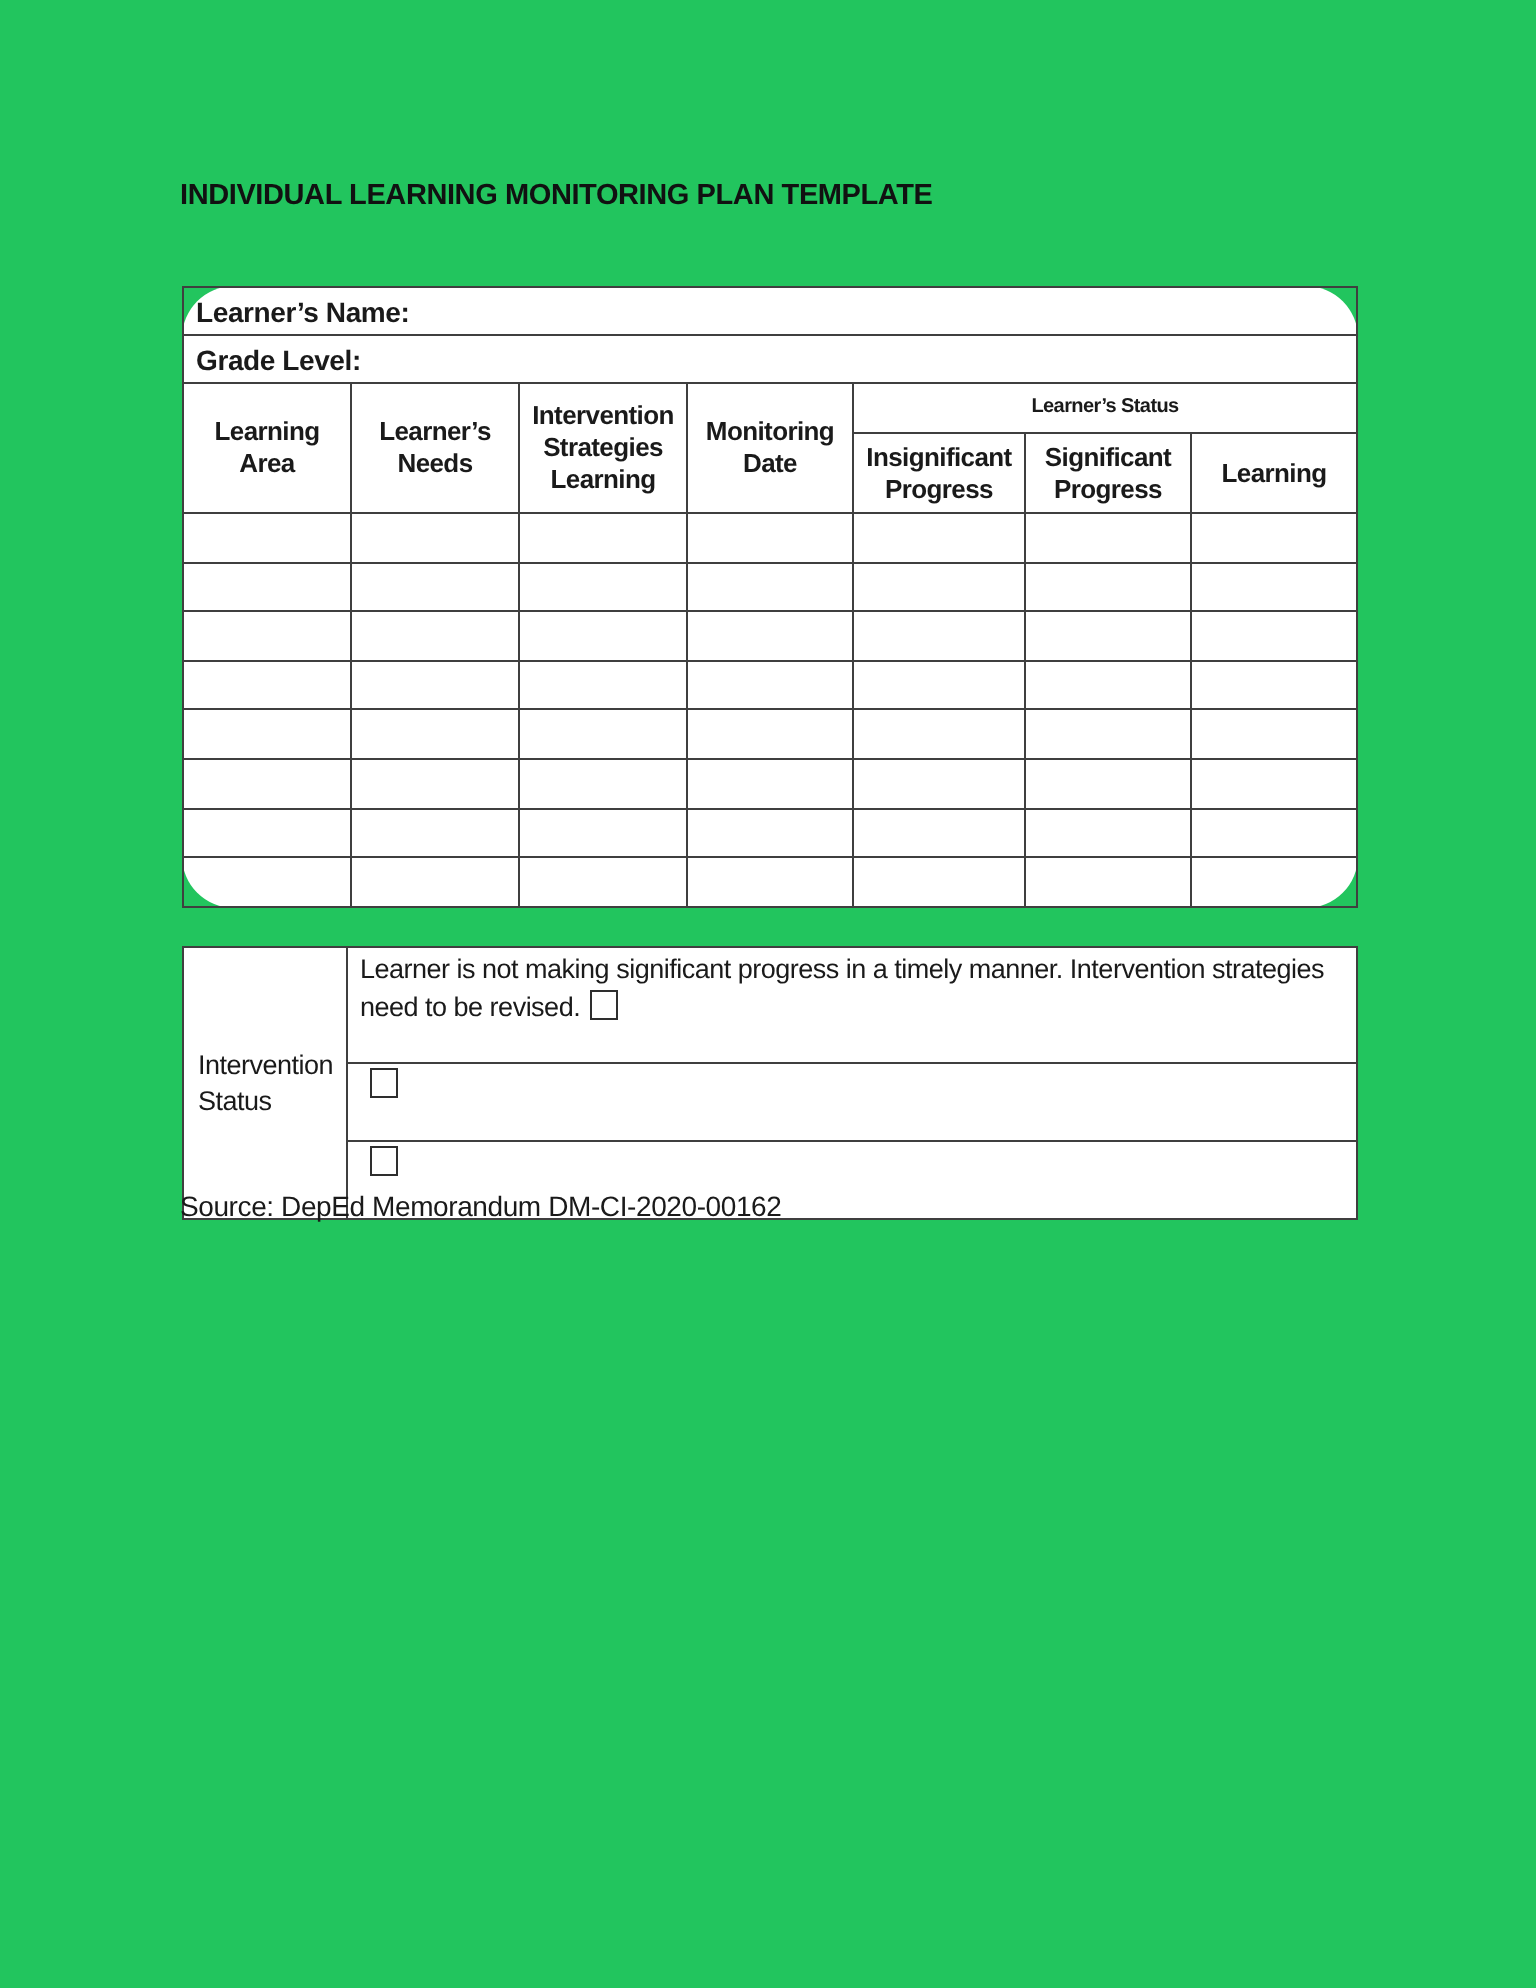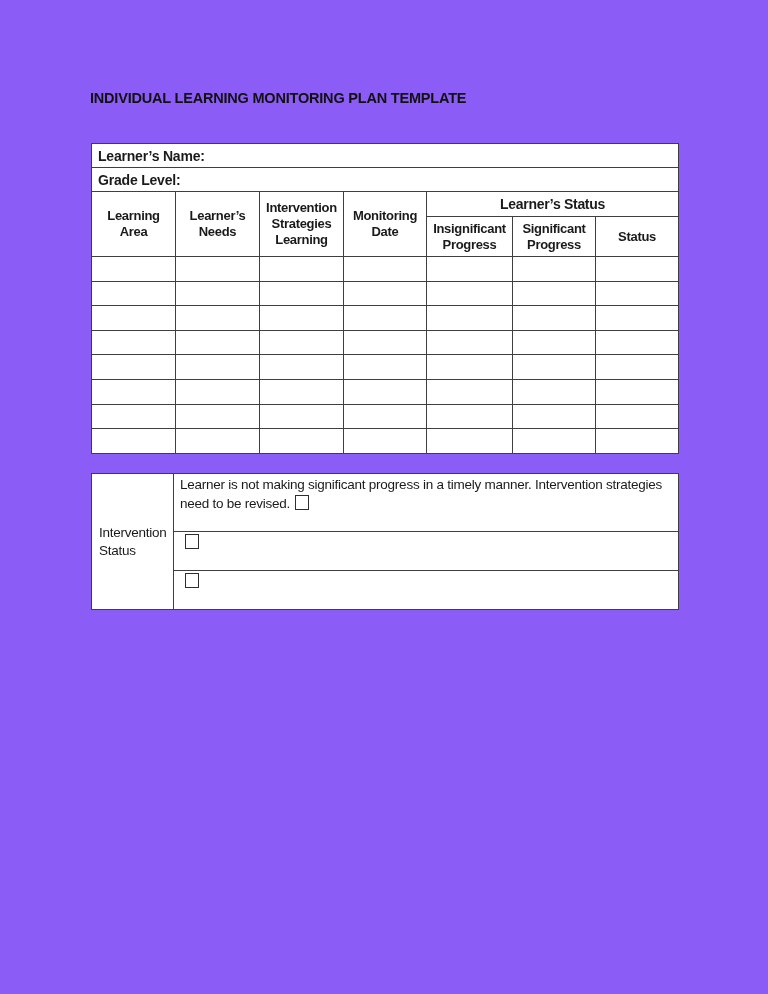--- a/index.html
+++ b/index.html
@@ -1,41 +1,41 @@
 <!DOCTYPE html>
 <html><head>
 <meta charset="utf-8">
 <style>
   html,body{margin:0;padding:0;}
   body{
     width:768px;height:994px;background:#ffffff;
     font-family:"Liberation Sans",sans-serif;color:#1a1a1a;
   }
-  .page{position:relative;width:768px;height:994px;background:#8b5cf6;overflow:hidden;}
+  .page{position:relative;width:768px;height:994px;background:#22c55e;overflow:hidden;}
 
   .title{
     position:absolute;left:90px;top:90px;
     font-size:14.5px;font-weight:bold;letter-spacing:-0.2px;color:#111;
     white-space:nowrap;
   }
 
   table{border-collapse:collapse;table-layout:fixed;position:absolute;background:#fff;}
   td,th{border:1px solid #3f3f3f;padding:0 6px;vertical-align:middle;overflow:visible;}
 
   
-  #plan{left:91px;top:143px;width:587px;}
+  #plan{left:91px;top:143px;width:587px;border-radius:26px;}
   #plan .lbl{font-weight:bold;font-size:14px;letter-spacing:-0.2px;text-align:left;}
   #plan tr.tiny{height:24px;}
   #plan th{
     font-weight:bold;font-size:13px;letter-spacing:-0.3px;
     text-align:center;line-height:16px;padding:0 2px;
   }
   #plan tr.hdr-top{height:25px;}
   #plan tr.hdr-sub{height:40px;}
-  #plan .status-group{font-size:14px;}
+  #plan .status-group{font-size:10px;}
   #plan tr.data-row{height:24.6px;}
   #plan tr.data-row td{padding:0;}
 
   
   #status{left:91px;top:473px;width:587px;}
   #status td{font-size:13.5px;letter-spacing:-0.25px;}
   #status .status-label{
     width:82px;font-weight:normal;line-height:18px;padding-left:7px;
   }
   #status tr.r1{height:44px;}
@@ -80,21 +80,21 @@
       <tr class="hdr-top">
         <th rowspan="2">Learning Area</th>
         <th rowspan="2">Learner’s Needs</th>
         <th rowspan="2">Intervention Strategies Learning</th>
         <th rowspan="2">Monitoring Date</th>
         <th colspan="3" class="status-group">Learner’s Status</th>
       </tr>
       <tr class="hdr-sub">
         <th>Insignificant Progress</th>
         <th>Significant Progress</th>
-        <th>Status</th>
+        <th>Learning</th>
       </tr>
       <tr class="data-row">
         <td></td>
           <td></td>
           <td></td>
           <td></td>
           <td></td>
           <td></td>
           <td></td>
       </tr>
@@ -183,14 +183,15 @@
         </td>
       </tr>
       <tr class="r3">
         <td class="opt">
           <span class="cb"></span>
         </td>
       </tr>
     </tbody>
   </table>
 
+  <div class="source">Source: DepEd Memorandum DM-CI-2020-00162</div>
 
 </div>
 
 </body></html>

